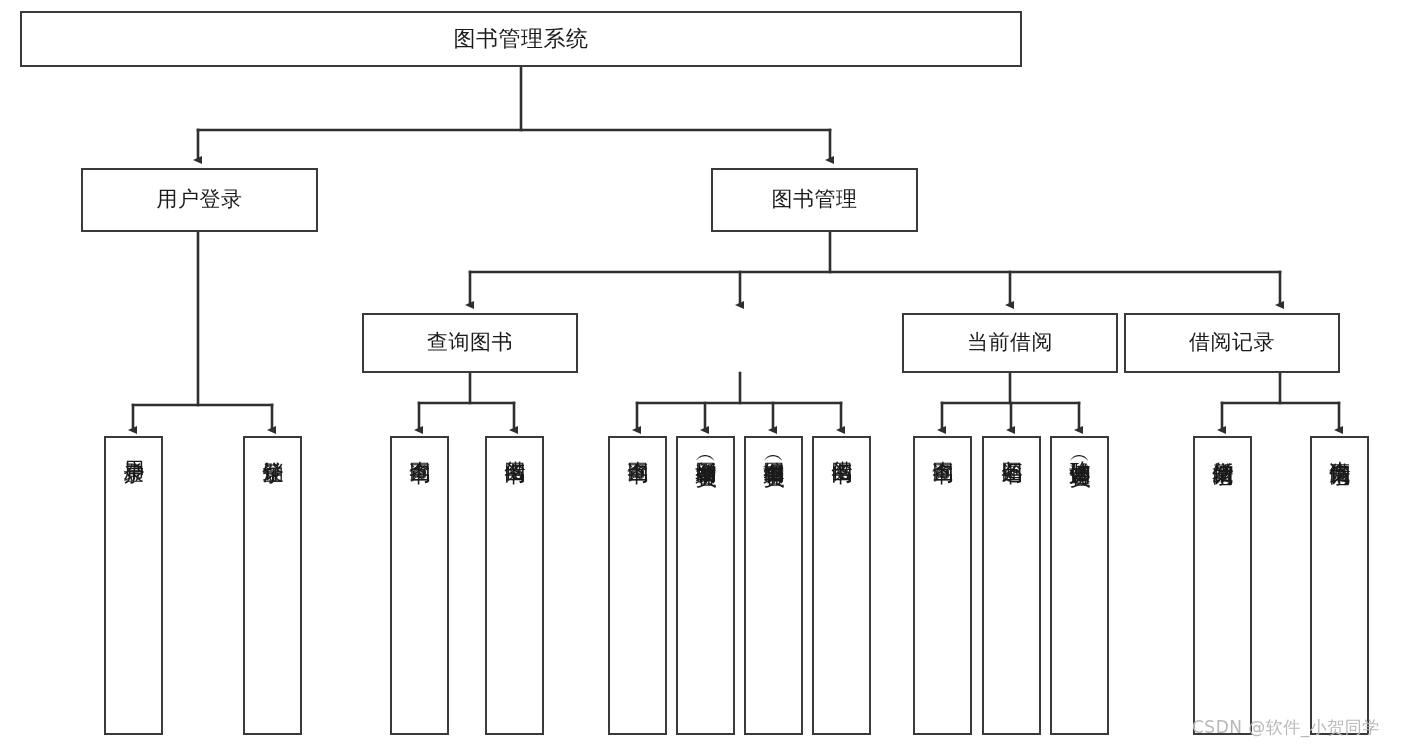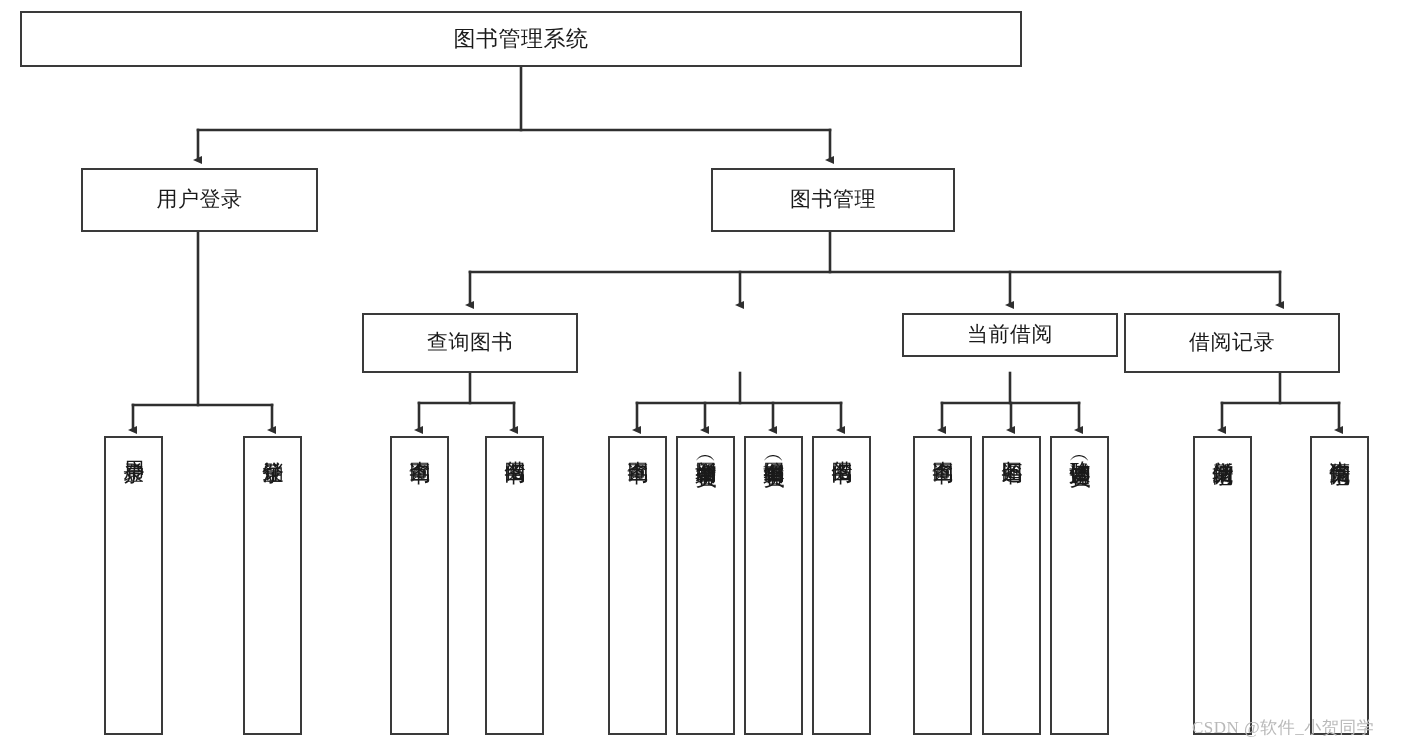--- a/index.html
+++ b/index.html
@@ -9,21 +9,20 @@
   }
   body {
     font-family: "DejaVu Sans", "Liberation Sans", sans-serif;
   }
   #diagram-root {
     position: relative;
     width: 1405px;
     height: 747px;
     background: #ffffff;
     overflow: hidden;
-    font-family: Liberation Serif, serif;
   }
   svg.edges {
     position: absolute;
     left: 0;
     top: 0;
     width: 1405px;
     height: 747px;
     pointer-events: none;
   }
   .node {
@@ -119,28 +118,28 @@
     </g>
   </svg>
 
   <div class="node horiz root" style="left:20px; top:11px; width:1002px; height:56px;">
     <span class="node-label">图书管理系统</span>
   </div>
 
   <div class="node horiz" style="left:81px; top:168px; width:237px; height:64px;">
     <span class="node-label">用户登录</span>
   </div>
-  <div class="node horiz" style="left:711px; top:168px; width:244px; height:64px;">
+  <div class="node horiz" style="left:711px; top:168px; width:207px; height:64px;">
     <span class="node-label">图书管理</span>
   </div>
 
   <div class="node horiz" style="left:362px; top:313px; width:216px; height:60px;">
     <span class="node-label">查询图书</span>
   </div>
-  <div class="node horiz" style="left:902px; top:313px; width:216px; height:44px;">
+  <div class="node horiz" style="left:902px; top:313px; width:216px; height:60px;">
     <span class="node-label">当前借阅</span>
   </div>
   <div class="node horiz" style="left:1124px; top:313px; width:216px; height:60px;">
     <span class="node-label">借阅记录</span>
   </div>
 
   <div class="node vert" style="left:104px; top:436px; width:59px; height:299px;">
     <span class="node-label">用户登录</span>
   </div>
   <div class="node vert" style="left:243px; top:436px; width:59px; height:299px;">

